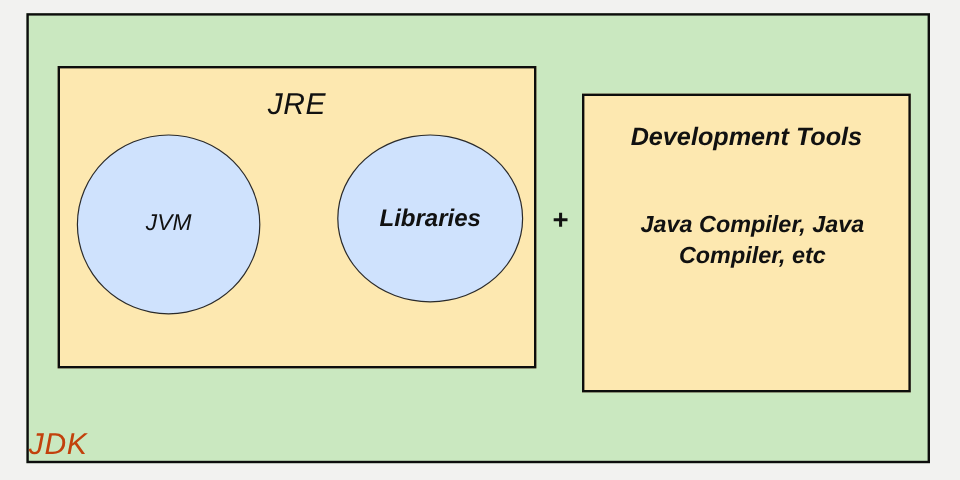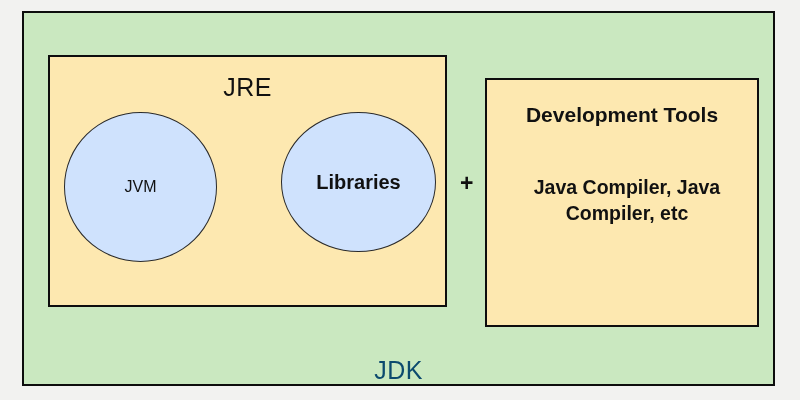--- a/index.html
+++ b/index.html
@@ -13,44 +13,44 @@
     font-family: "Liberation Sans", sans-serif;
     color: #111111;
     overflow: hidden;
   }
 
   #canvas {
     position: relative;
     width: 800px;
     height: 400px;
     background: #f2f2f0;
+    font-style: italic;
   }
 
   
   .jdk-box {
     position: absolute;
     left: 22px;
     top: 11px;
     width: 753px;
     height: 375px;
     background: #cae8c0;
     border: 2px solid #0d0d0d;
     box-sizing: border-box;
   }
 
   .jdk-label {
     position: absolute;
     left: 0;
     right: 0;
     top: 345px;
-    text-align: center;
     font-size: 25px;
     font-weight: 400;
     letter-spacing: 0.5px;
-    color: #0c4a6e;
+    color: #c2410c;
     line-height: 1;
   }
 
   
   .panel {
     position: absolute;
     background: #fde8b0;
     border: 2px solid #0d0d0d;
     box-sizing: border-box;
   }
@@ -103,21 +103,21 @@
   }
 
   .libs-circle {
     left: 231px;
     top: 55px;
     width: 155px;
     height: 140px;
   }
 
   .jvm-text {
-    font-size: 16px;
+    font-size: 19px;
     font-weight: 400;
     line-height: 1.15;
   }
 
   .libs-text {
     font-size: 20px;
     font-weight: bold;
     line-height: 1.2;
   }
 

